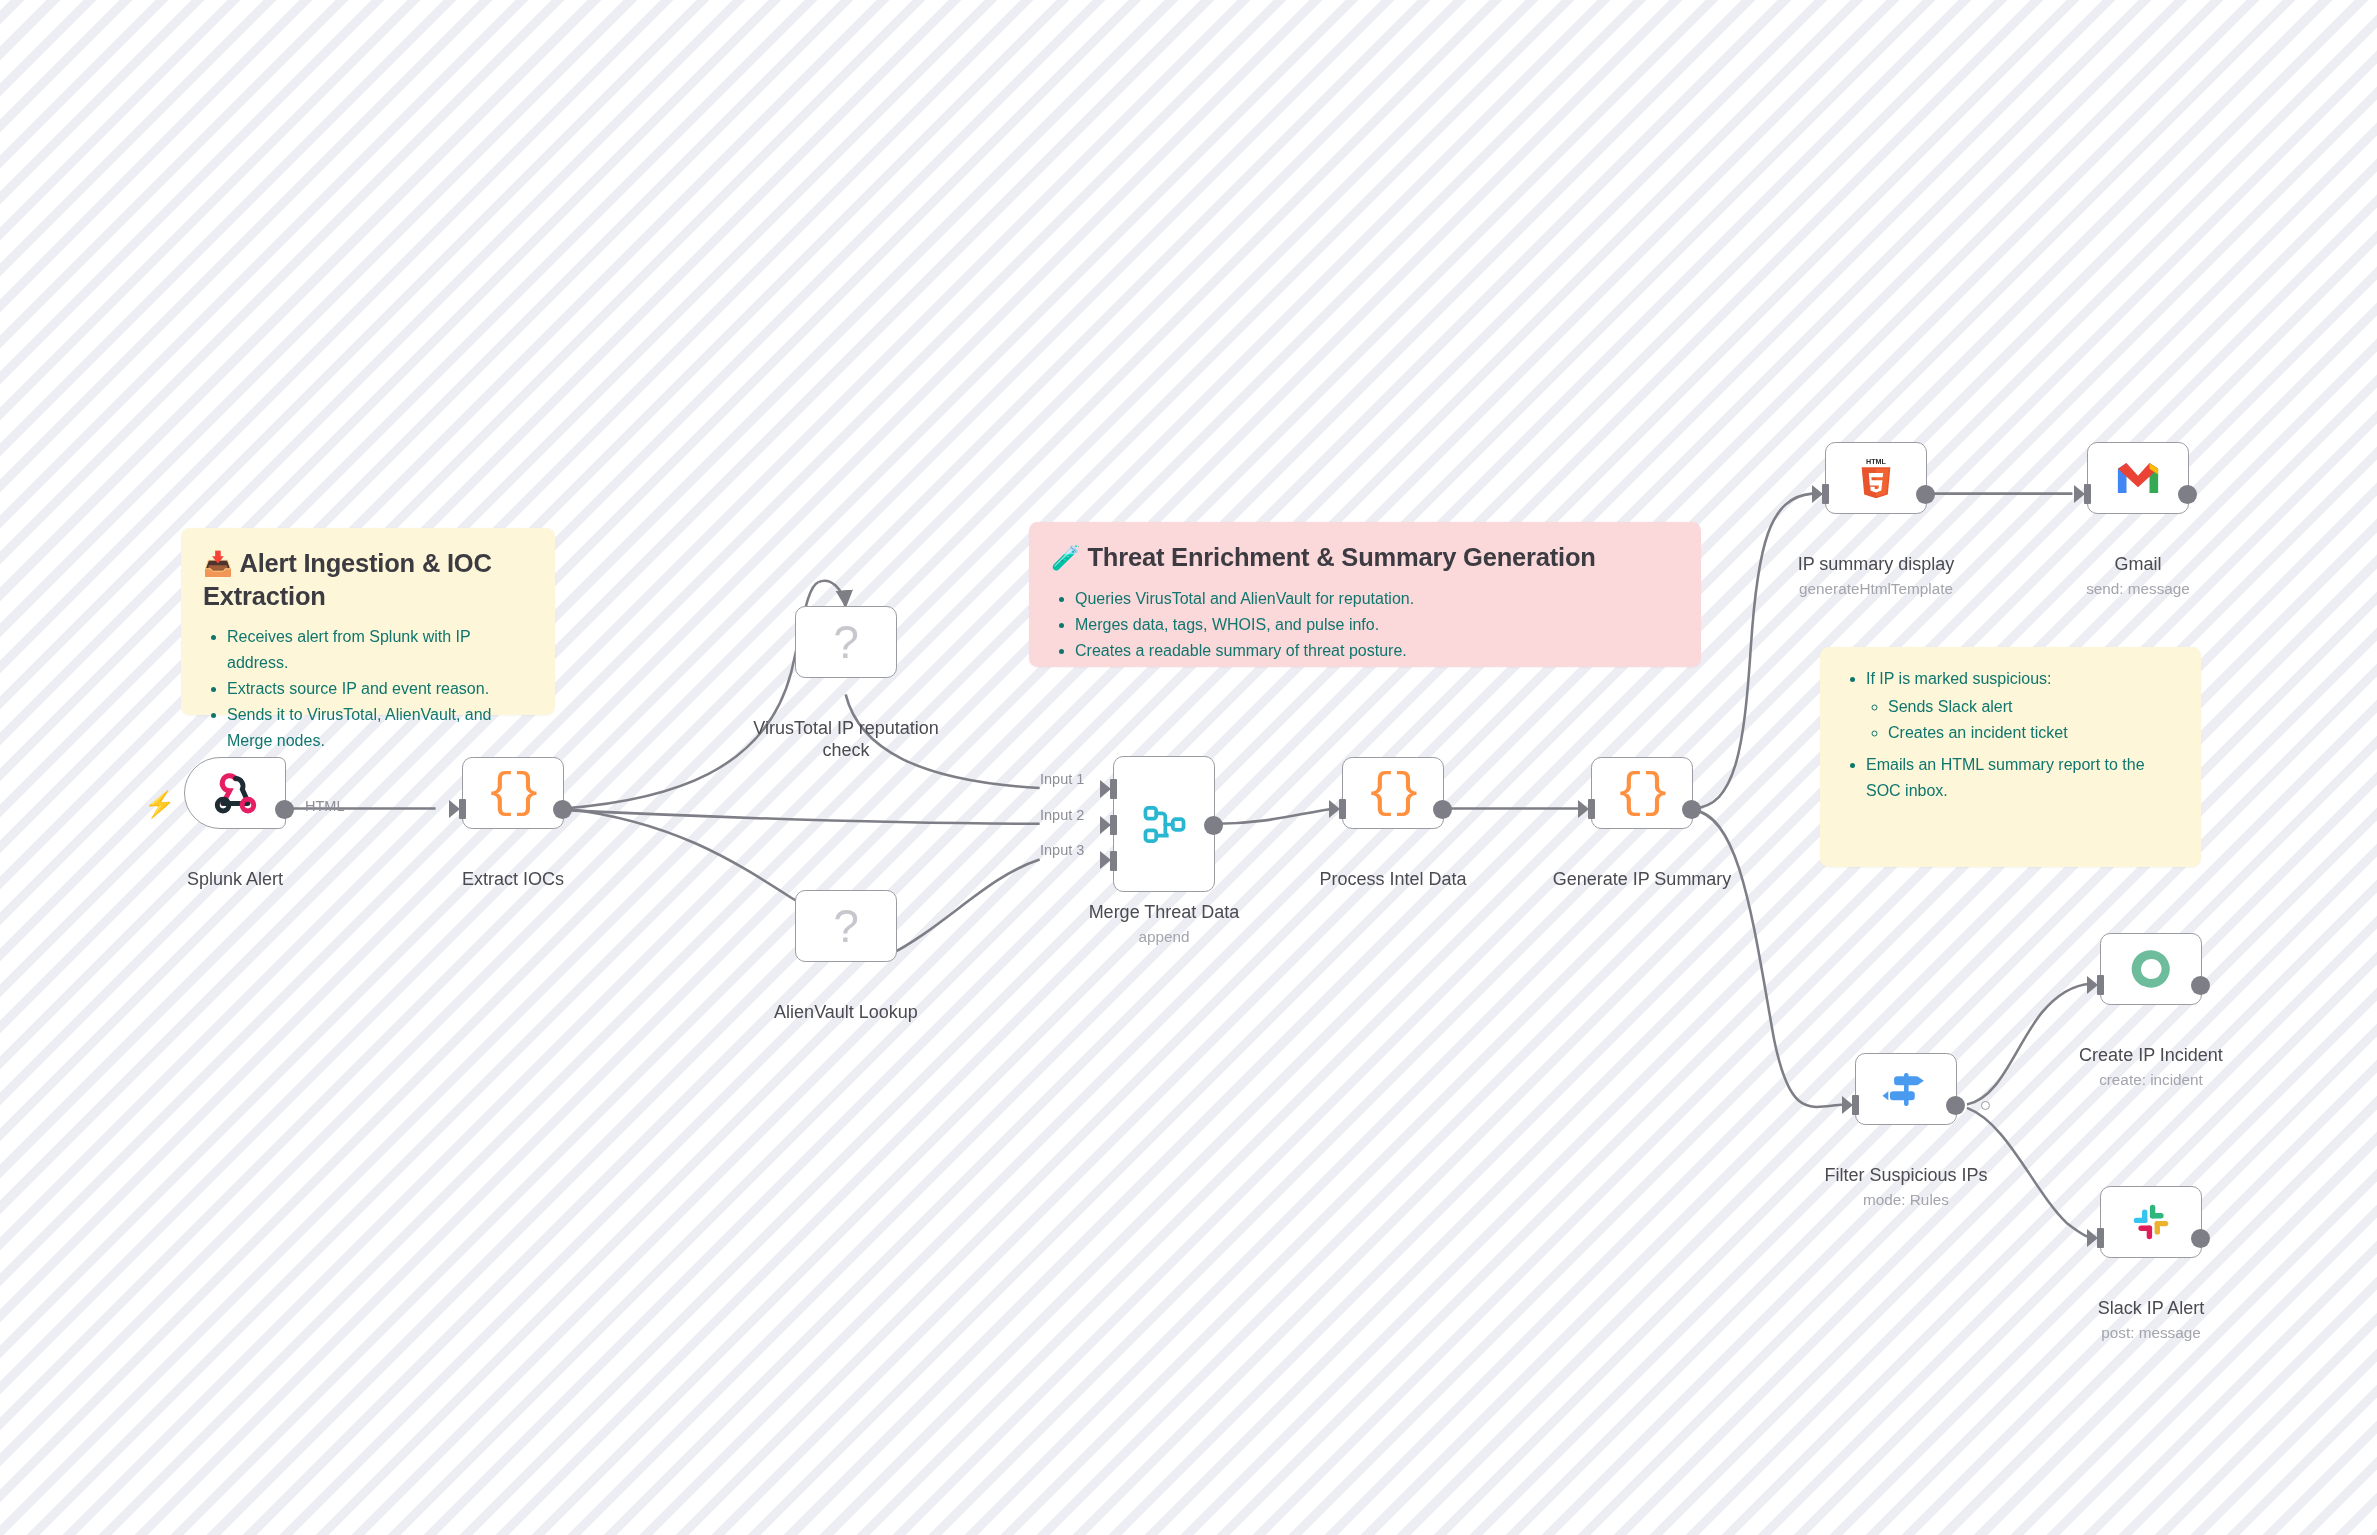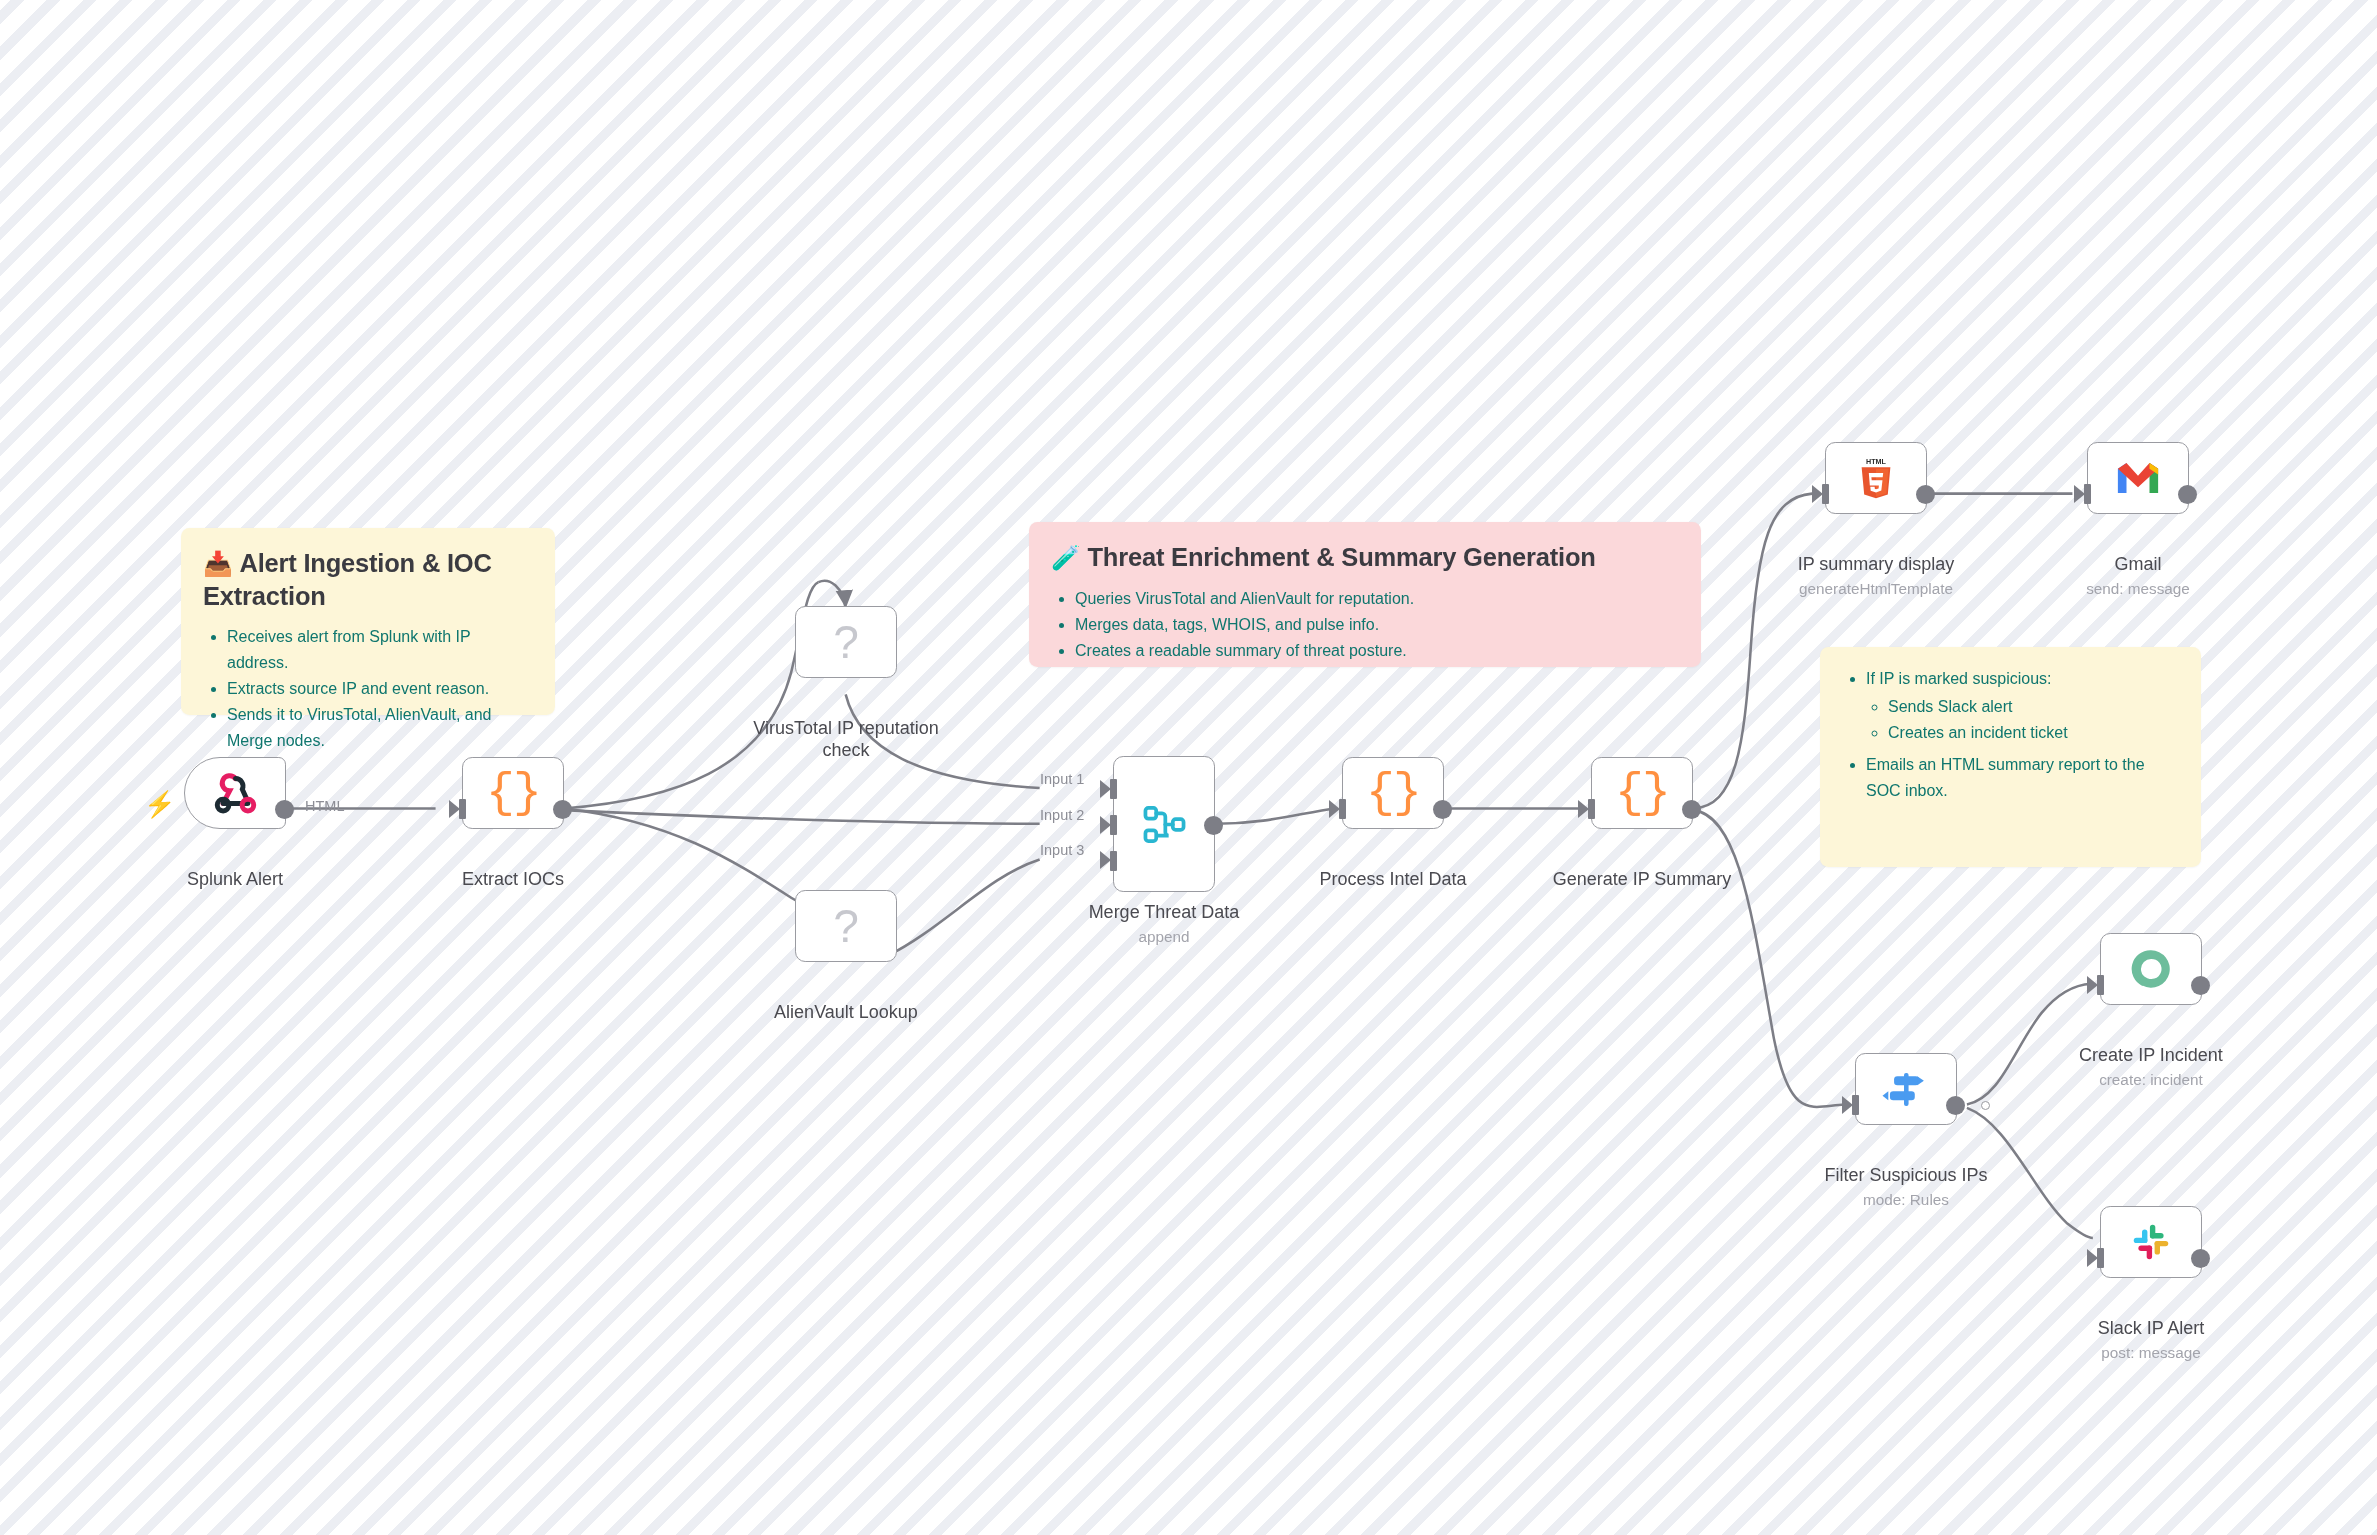--- a/index.html
+++ b/index.html
@@ -428,21 +428,21 @@
         <path d="M32 6 a26 26 0 1 1 -12 49 l4 -12 a14 14 0 1 0 8 -25 a14 14 0 0 0 -14 14 a14 14 0 0 0 6 11.5 l-4 12 A26 26 0 0 1 32 6 z" fill="#6dbd9c"></path>
       </svg>
       <span class="dot-out"></span>
     </div>
     <div class="node-label">
       <span>Create IP Incident</span>
       <span class="node-sub">create: incident</span>
     </div>
   </div>
 
-  <div class="node" style="left:2100px; top:1186px;margin-top:20px;">
+  <div class="node" style="left:2100px; top:1186px;">
     <div class="node-box">
       <span class="arrow-in"></span>
       <span class="stub-in"></span>
       <svg class="icon-sm" viewBox="0 0 64 64">
         <g>
           <rect x="8" y="26" width="19" height="7.5" rx="3.75" fill="#36c5f0"></rect>
           <rect x="19.5" y="14.5" width="7.5" height="19" rx="3.75" fill="#36c5f0"></rect>
           <rect x="30.5" y="8" width="7.5" height="19" rx="3.75" fill="#2eb67d"></rect>
           <rect x="30.5" y="19.5" width="19" height="7.5" rx="3.75" fill="#2eb67d"></rect>
           <rect x="37" y="30.5" width="19" height="7.5" rx="3.75" fill="#ecb22e"></rect>

